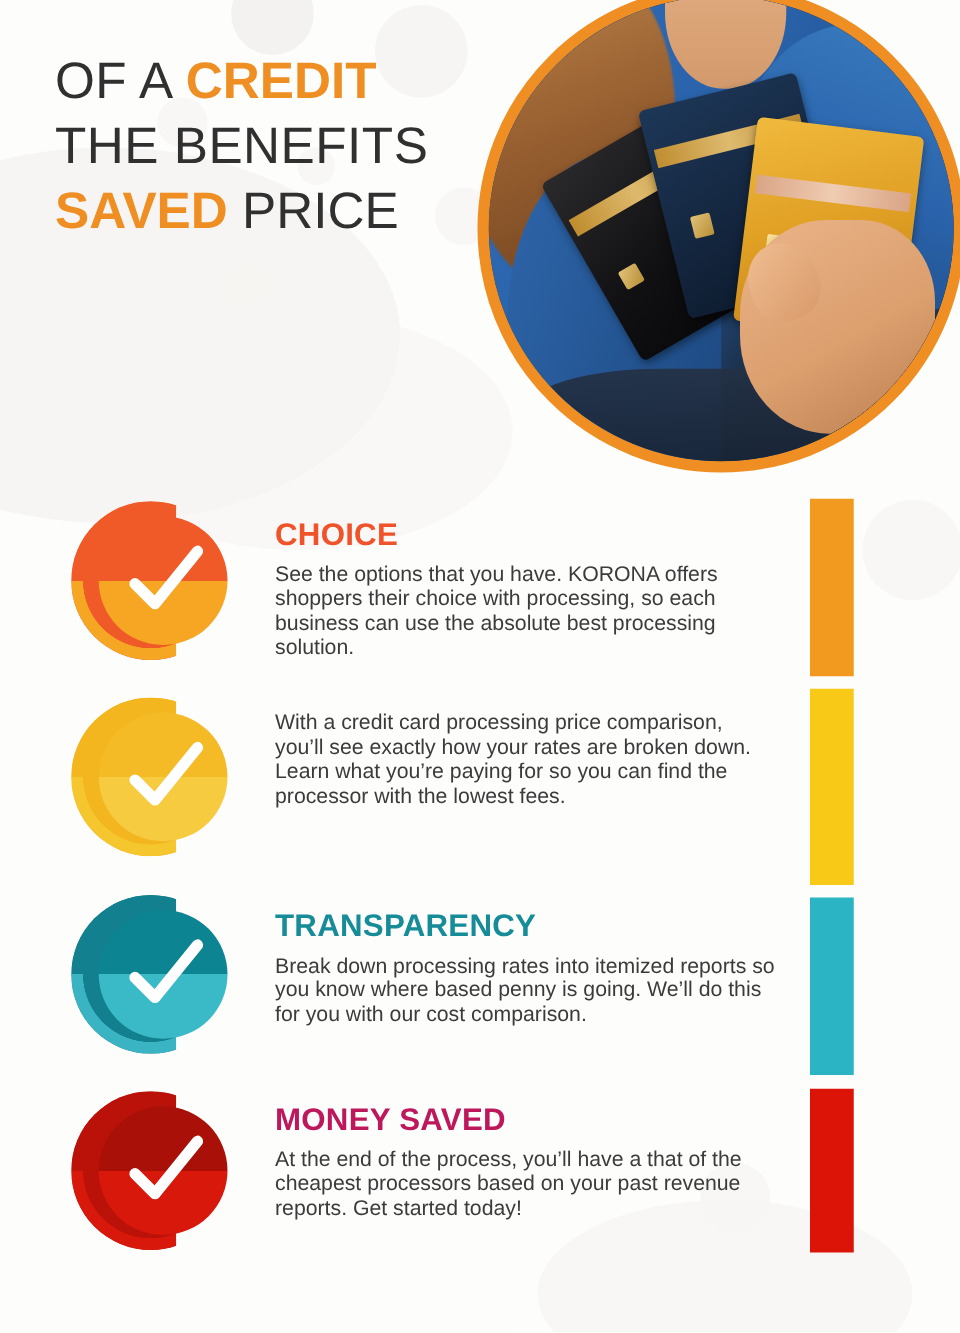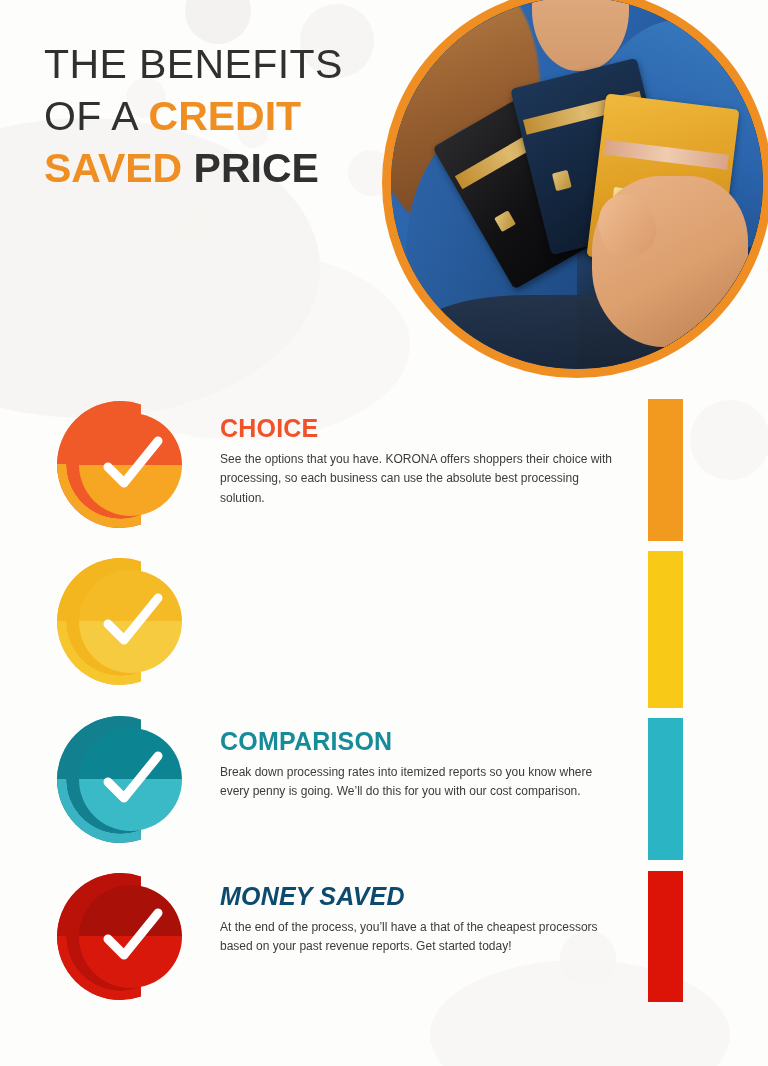--- a/index.html
+++ b/index.html
@@ -193,21 +193,21 @@
     z-index: 8;
   }
   .title-line {
     font-size: 41px;
     line-height: 52px;
     letter-spacing: .4px;
     color: #303030;
     white-space: nowrap;
   }
   .t-light { font-weight: 400; }
-  .t-bold  { font-weight: 700; letter-spacing: 0; }
+  .t-bold  { font-weight: 400; letter-spacing: 0; }
   .t-orange { color: #ef8f23; font-weight: 700; letter-spacing: 0; }
 
   
   .rows {
     position: absolute;
     left: 0;
     top: 0;
     width: 768px;
     height: 989px;
     z-index: 6;
@@ -276,21 +276,21 @@
     width: 400px;
   }
   .heading {
     font-size: 25px;
     font-weight: 700;
     letter-spacing: .2px;
     line-height: 1.1;
     margin-bottom: 7px;
   }
   .body {
-    font-size: 12px;
+    font-size: 17px;
     line-height: 19.6px;
     color: #3b3b3b;
     font-weight: 400;
   }
 
   
   .sidebar {
     position: absolute;
     left: 648px;
     width: 35px;
@@ -343,24 +343,24 @@
         <span class="chip"></span>
       </div>
       <div class="ph-hand"></div>
       <div class="ph-thumb"></div>
       <div class="ph-bracelet"></div>
     </div>
   </div>
 
   <div class="title-block">
     <div class="title-line">
+      <span class="t-light">OF A </span><span class="t-orange">CREDIT</span>
+    </div>
+    <div class="title-line">
       <span class="t-light">THE BENEFITS</span>
-    </div>
-    <div class="title-line">
-      <span class="t-light">OF A </span><span class="t-orange">CREDIT</span>
     </div>
     <div class="title-line">
       <span class="t-orange">SAVED </span><span class="t-bold">PRICE</span>
     </div>
   </div>
 
   <div class="rows">
 
     <div class="row" style="top:401px;">
       <div class="badge" style="--top:#f05a28;--bot:#f6a623;--arc-top:#f05a28;--arc-bot:#f5a623;">
@@ -384,53 +384,54 @@
         <div class="ring"></div>
         <div class="disc"></div>
         <div class="check">
           <svg viewBox="0 0 103 103" aria-hidden="true">
             <path d="M29 54 L45 70 L79 28" fill="none" stroke="#ffffff" stroke-width="9" stroke-linecap="round" stroke-linejoin="round"></path>
           </svg>
         </div>
       </div>
 
       <div class="copy" style="top:10px;">
+        <div class="body">With a credit card processing price comparison, you’ll see exactly how your rates are broken down. Learn what you’re paying for so you can find the processor with the lowest fees.</div>
       </div>
     </div>
 
     <div class="row" style="top:716px;">
       <div class="badge" style="--top:#0d8492;--bot:#3ab9c6;--arc-top:#12808e;--arc-bot:#3ab4c2;">
         <div class="ring"></div>
         <div class="disc"></div>
         <div class="check">
           <svg viewBox="0 0 103 103" aria-hidden="true">
             <path d="M29 54 L45 70 L79 28" fill="none" stroke="#ffffff" stroke-width="9" stroke-linecap="round" stroke-linejoin="round"></path>
           </svg>
         </div>
       </div>
 
       <div class="copy" style="top:12px;">
-        <div class="heading" style="color:#178c99;">COMPARISON</div>
-        <div class="body">Break down processing rates into itemized reports so you know where every penny is going. We’ll do this for you with our cost comparison.</div>
+        <div class="heading" style="color:#178c99;">TRANSPARENCY</div>
+        <div class="body">Break down processing rates into itemized reports so you know where based penny is going. We’ll do this for you with our cost comparison.</div>
       </div>
     </div>
 
     <div class="row" style="top:873px;">
       <div class="badge" style="--top:#a81008;--bot:#d9180c;--arc-top:#ba1109;--arc-bot:#d9180c;">
         <div class="ring"></div>
         <div class="disc"></div>
         <div class="check">
           <svg viewBox="0 0 103 103" aria-hidden="true">
             <path d="M29 54 L45 70 L79 28" fill="none" stroke="#ffffff" stroke-width="9" stroke-linecap="round" stroke-linejoin="round"></path>
           </svg>
         </div>
       </div>
 
       <div class="copy" style="top:10px;">
-        <div class="heading" style="color:#0c4a6e;font-style:italic;">MONEY SAVED</div>
+        <div class="heading" style="color:#be185d;">MONEY SAVED</div>
         <div class="body">At the end of the process, you’ll have a that of the cheapest processors based on your past revenue reports. Get started today!</div>
       </div>
     </div>
   </div>
 
   <div class="sidebar">
     <div class="seg" style="top:399px;height:142px;">
       <i style="background:#f19a1f;"></i>
     </div>
     <div class="seg" style="top:551px;height:157px;">

